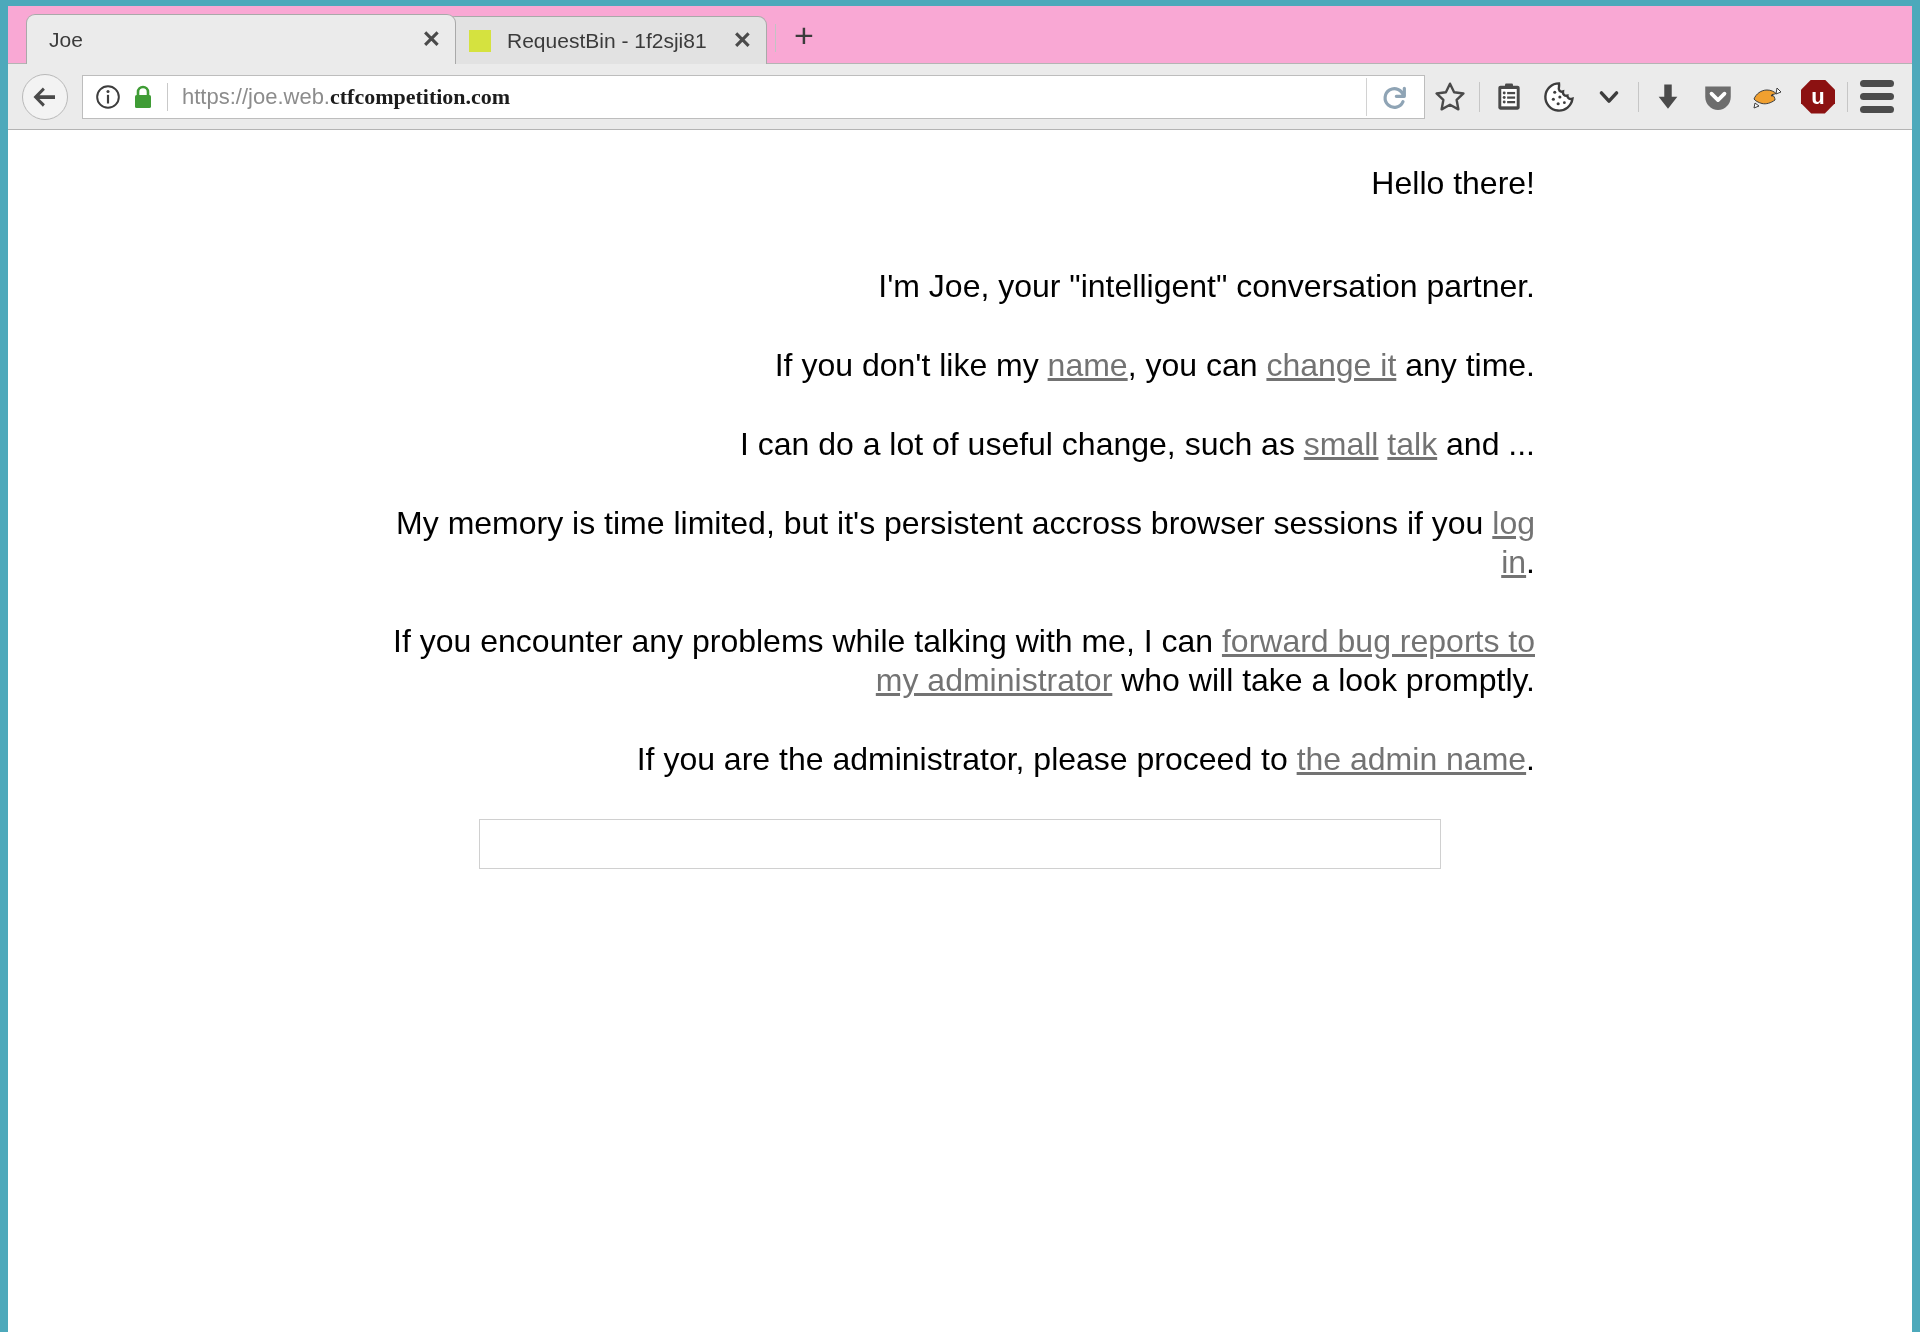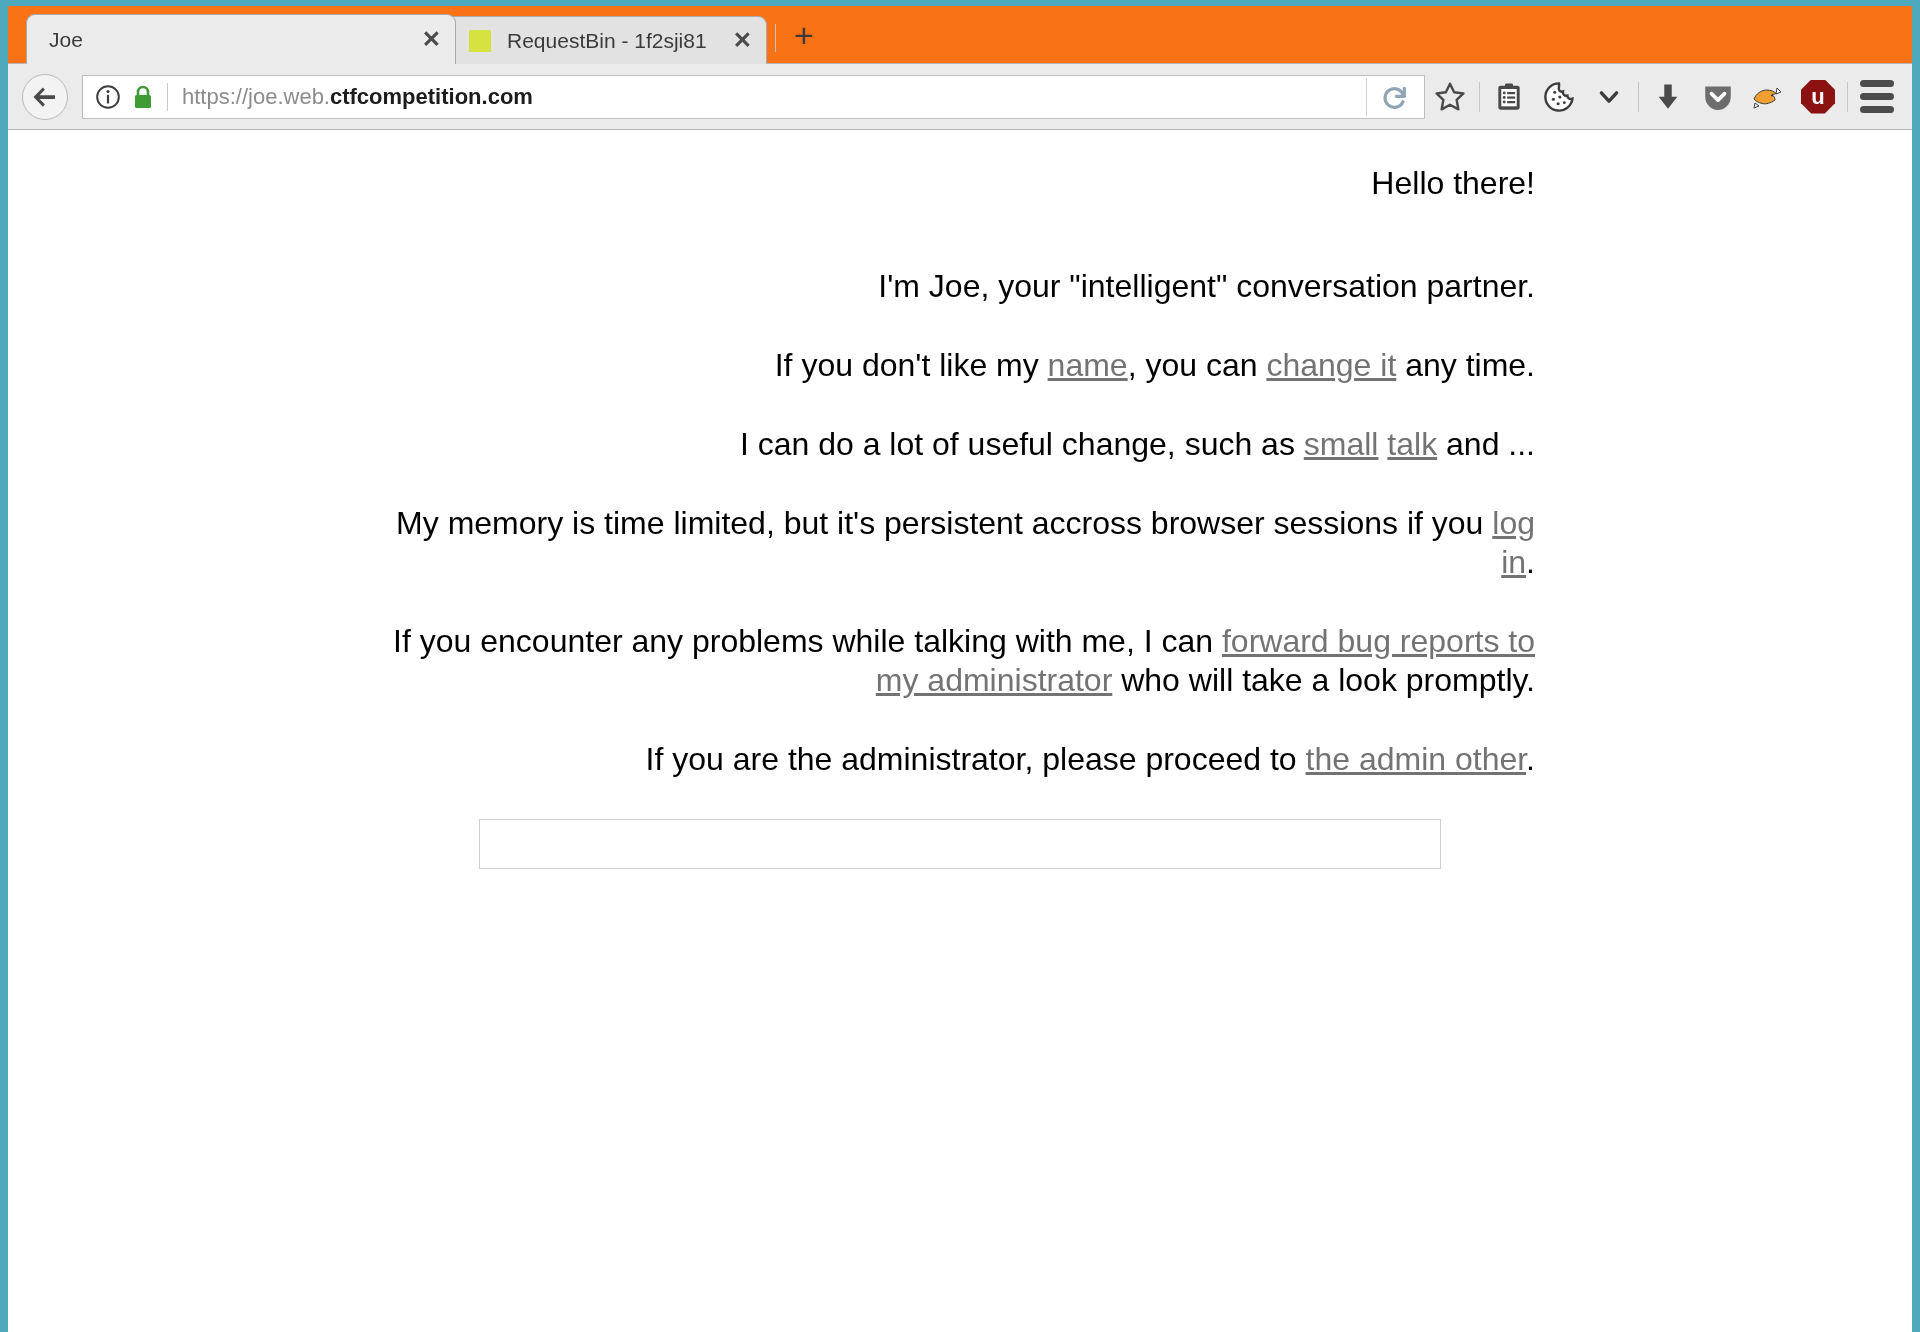--- a/index.html
+++ b/index.html
@@ -21,21 +21,21 @@
     background: #ebebeb;
     display: flex; flex-direction: column;
     flex: 0 0 auto;
   }
 
   
   .tabstrip {
     height: 58px;
     display: flex;
     align-items: flex-end;
-    background: #f97316;
+    background: #f9a8d4;
     padding-left: 18px;
     position: relative;
   }
   .tabstrip::after {
     content: ""; position: absolute; left: 0; right: 0; bottom: 0;
     height: 1px; background: #b4b4b4;
   }
   .tab {
     height: 50px;
     display: flex; align-items: center;
@@ -111,21 +111,21 @@
     display: flex; align-items: center;
     padding: 0 2px 0 12px;
   }
   .ident { display: flex; align-items: center; gap: 10px; padding-right: 12px; }
   .urlsep { width: 1px; height: 28px; background: #c9c9c9; }
   .urltext {
     flex: 1; margin-left: 14px;
     font-size: 22px; color: #8c8c8c;
     white-space: nowrap; overflow: hidden;
   }
-  .urltext b { color: #1c1c1c; font-weight: bold; }
+  .urltext b { color: #1c1c1c; font-weight: bold; font-family: Liberation Serif, serif; }
   .reload {
     width: 56px; display: flex; align-items: center; justify-content: center;
     border-left: 1px solid #d2d2d2; height: 38px;
     flex: 0 0 auto;
   }
   .toolicons { display: flex; align-items: center; }
   .tbtn {
     width: 50px; height: 50px;
     display: flex; align-items: center; justify-content: center;
     flex: 0 0 auto;
@@ -308,18 +308,18 @@
 
       <p><span>If you don't like my </span><a href="#">name</a><span>, you can </span><a href="#">change it</a><span> any time.</span></p>
 
       <p><span>I can do a lot of useful change, such as </span><a href="#">small</a><span> </span><a href="#">talk</a><span> and ...</span></p>
 
 
       <p><span>My memory is time limited, but it's persistent accross browser sessions if you </span><a href="#">log in</a><span>.</span></p>
 
       <p><span>If you encounter any problems while talking with me, I can </span><a href="#">forward bug reports to my administrator</a><span> who will take a look promptly.</span></p>
 
-      <p><span>If you are the administrator, please proceed to </span><a href="#">the admin other</a><span>.</span></p>
+      <p><span>If you are the administrator, please proceed to </span><a href="#">the admin name</a><span>.</span></p>
 
       <input class="chatbox" type="text" placeholder="" style="">
     </div>
   </div>
 </div>
 
 </body></html>

